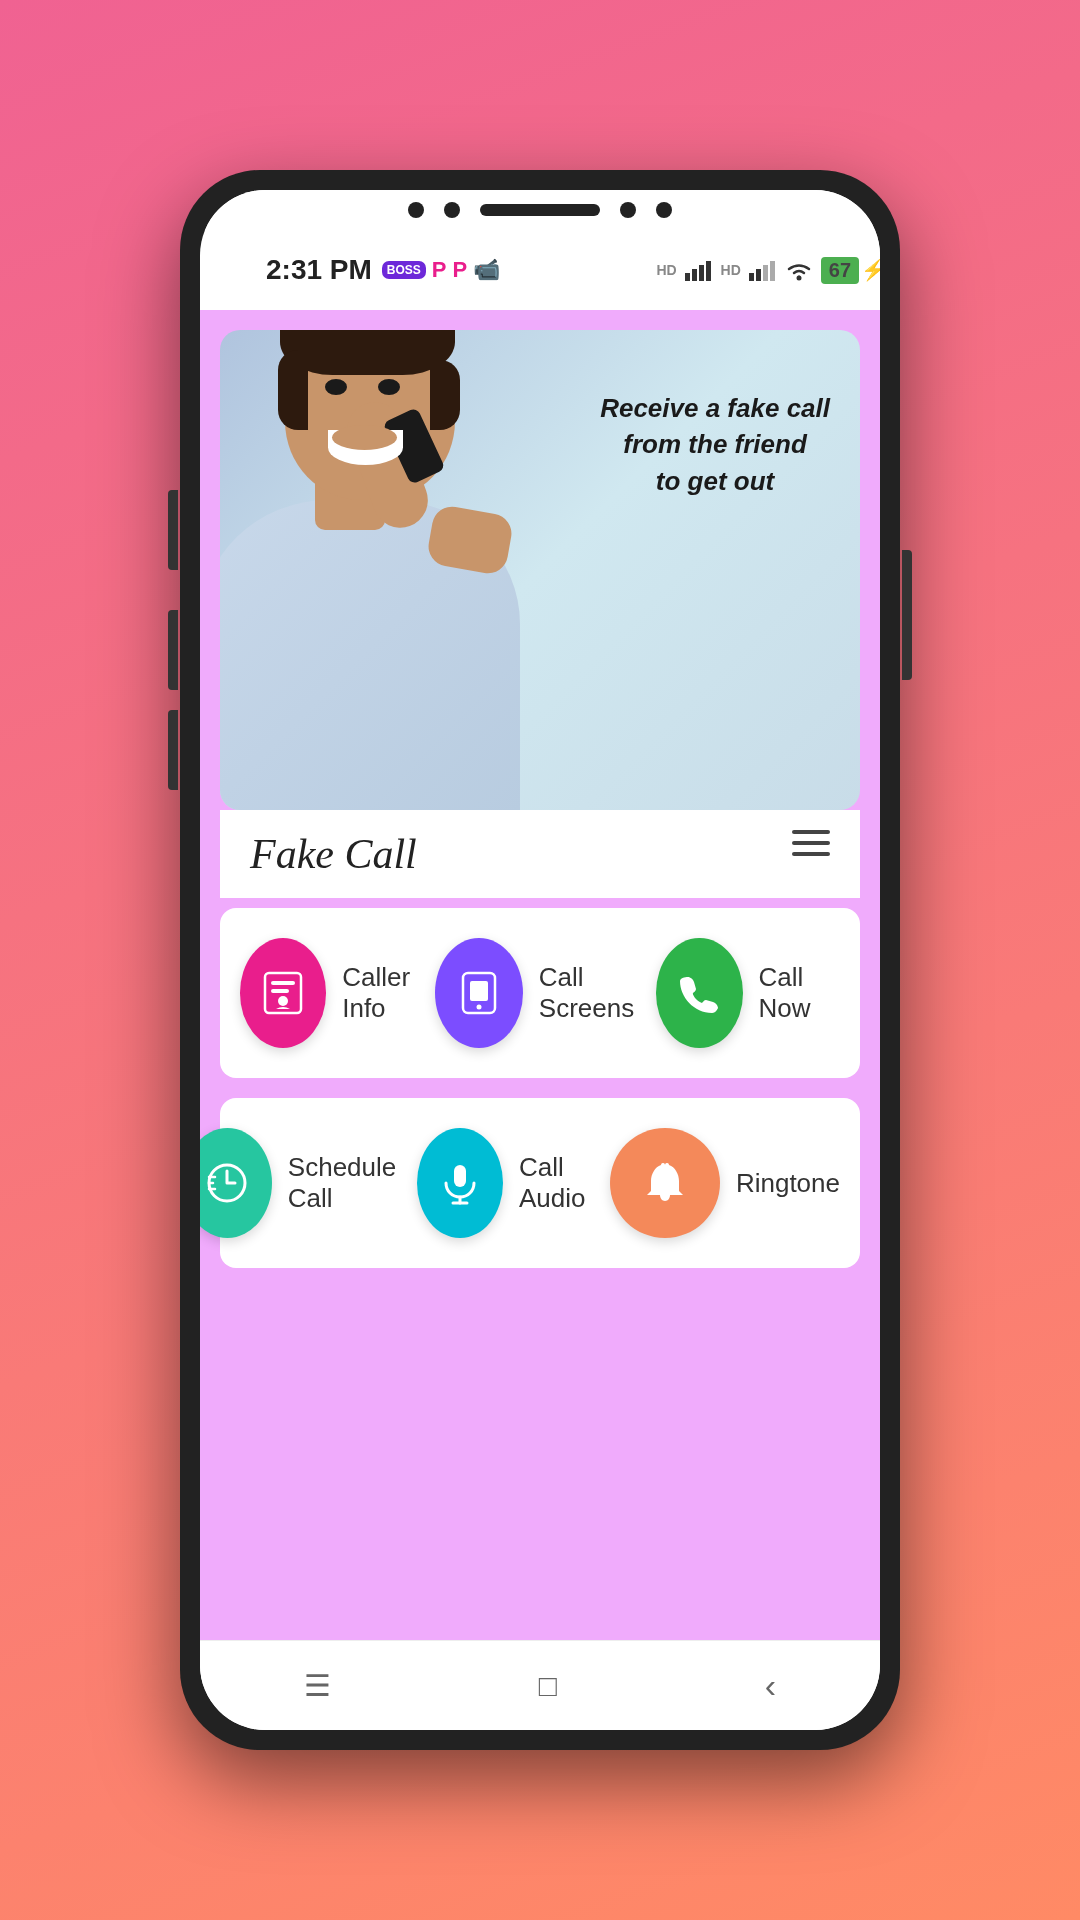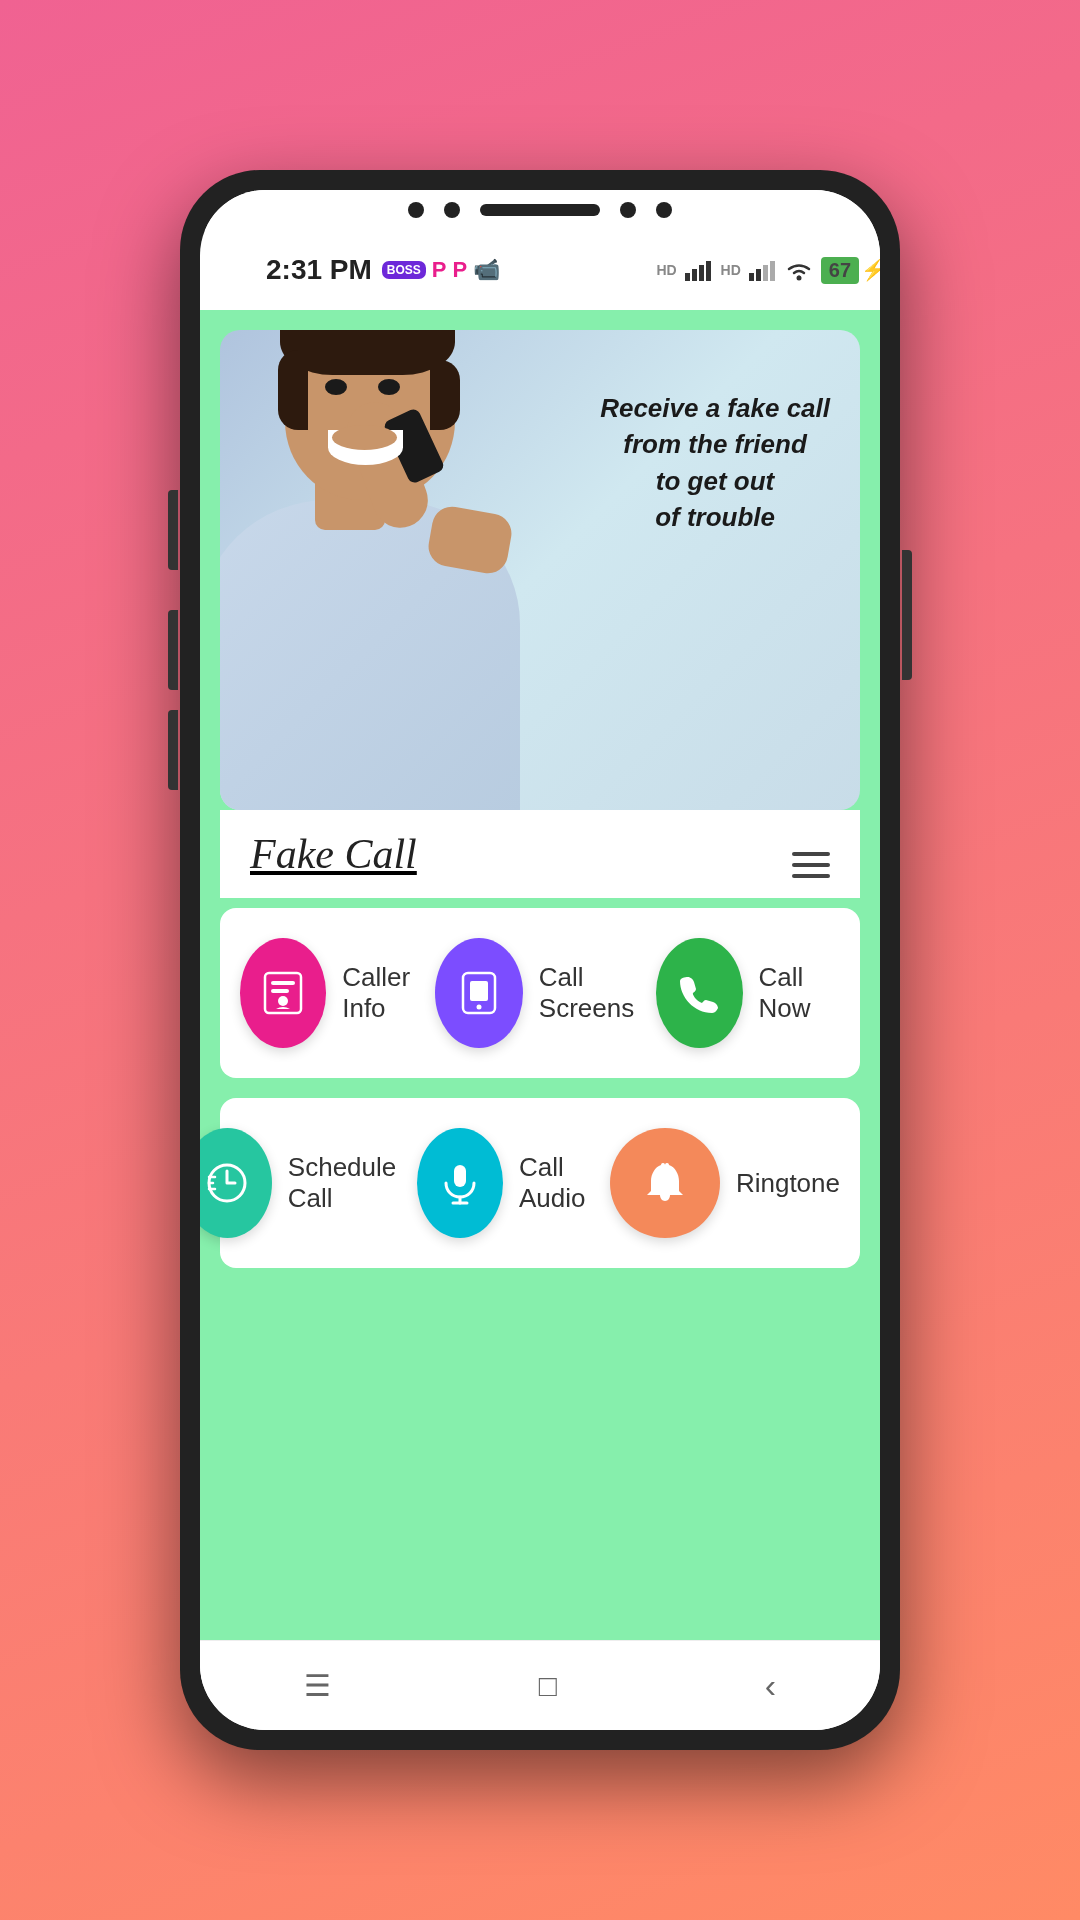--- a/index.html
+++ b/index.html
@@ -147,21 +147,21 @@
     .speaker-bar {
       width: 120px;
       height: 12px;
       background: #222;
       border-radius: 6px;
     }
 
     
     .app-content {
       flex: 1;
-      background: #86efac;
+      background: #f0abfc;
       display: flex;
       flex-direction: column;
       overflow: hidden;
     }
 
     
     .hero-image {
       width: 100%;
       height: 480px;
       background: linear-gradient(135deg, #b0c4de 0%, #d0e8f0 50%, #c8dce8 100%);
@@ -187,25 +187,24 @@
       font-style: italic;
       line-height: 1.4;
     }
 
     
     .app-header {
       width: calc(100% - 40px);
       margin: 0 20px;
       background: #fff;
       display: flex;
-      align-items: flex-end;
+      align-items: flex-start;
       justify-content: space-between;
       padding: 20px 30px;
       flex-shrink: 0;
-      text-decoration: underline;
     }
 
     .app-title {
       font-size: 42px;
       font-family: Georgia, serif;
       font-style: italic;
       color: #222;
     }
 
     .hamburger-icon {
@@ -371,21 +370,20 @@
 
           <div style="position:absolute; bottom:415px; left:158px; width:22px; height:16px; background:#1a1a1a; border-radius:50%;"></div>
 
           <div style="position:absolute; bottom:240px; left:210px; width:80px; height:60px; background:#c8956a; border-radius:20px; transform:rotate(10deg);"></div>
         </div>
 
         <div class="hero-text">
           <p>Receive a fake call</p>
           <p>from the friend</p>
           <p>to get out</p>
-          <p>of trouble</p>
         </div>
       </div>
 
       <div class="app-header">
         <span class="app-title">Fake Call</span>
         <div class="hamburger-icon">
           <div class="hamburger-line"></div>
           <div class="hamburger-line"></div>
           <div class="hamburger-line"></div>
         </div>

